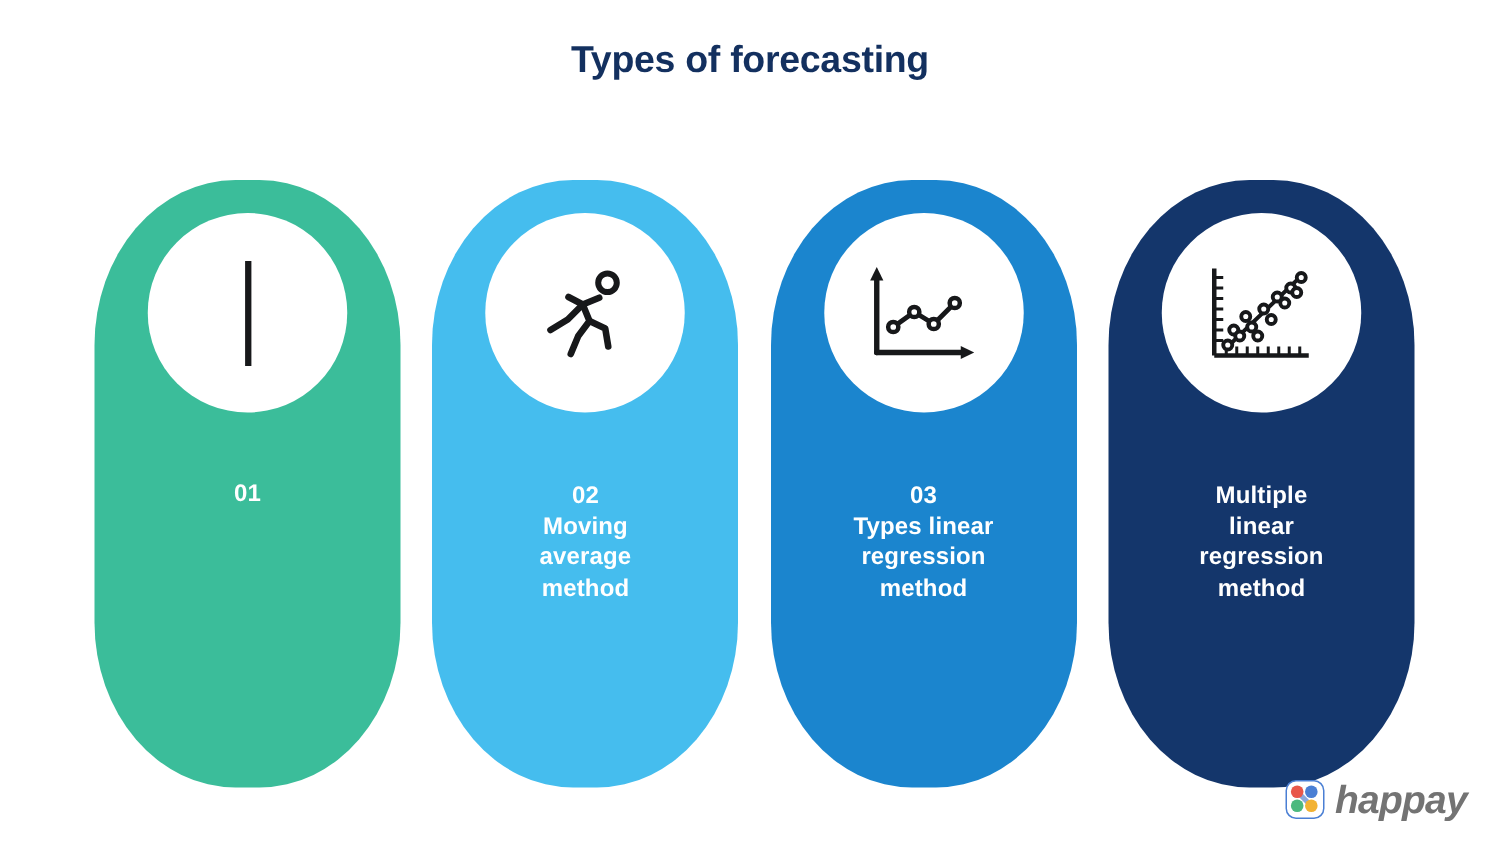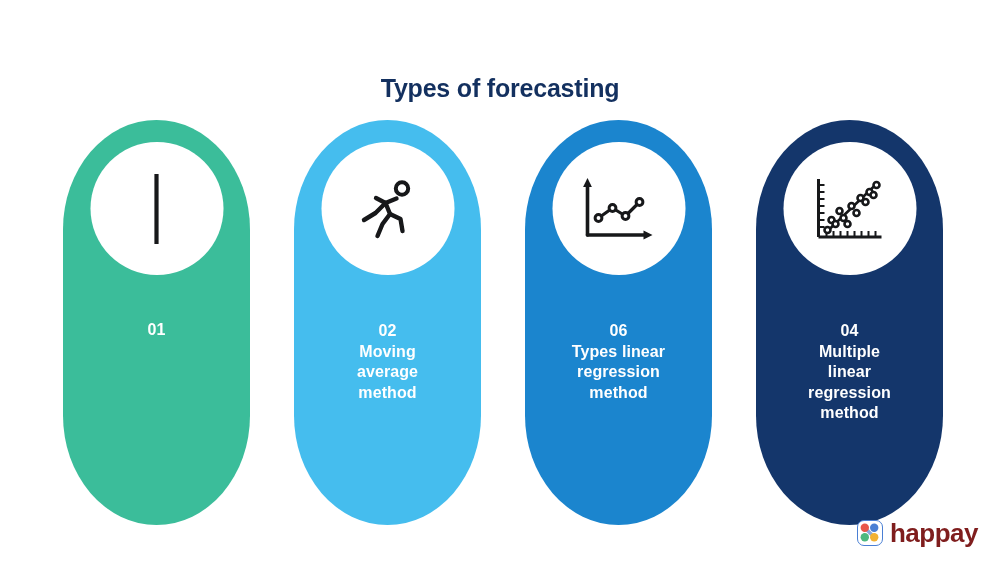--- a/index.html
+++ b/index.html
@@ -18,35 +18,34 @@
   #page-title {
     position: absolute;
     top: 26px;
     left: 0;
     width: 1000px;
     text-align: center;
     font-size: 25px;
     font-weight: bold;
     color: #13305f;
     letter-spacing: -0.2px;
-    margin-top: 48px;
   }
 
   #cards {
     position: absolute;
     top: 120px;
     left: 63px;
     width: 880px;
     height: 405px;
     display: flex;
     justify-content: space-between;
   }
 
   .card {
-    width: 187px;
+    width: 204px;
     height: 405px;
     border-radius: 94px / 110px;
     position: relative;
     box-sizing: border-box;
   }
 
   .card-circle {
     position: absolute;
     top: 22px;
     left: 50%;
@@ -169,21 +168,21 @@
           <g fill="#ffffff" stroke="#17181a" stroke-width="3">
             <circle cx="19" cy="45" r="3.4"></circle>
             <circle cx="33" cy="35" r="3.4"></circle>
             <circle cx="46" cy="43" r="3.4"></circle>
             <circle cx="60" cy="29" r="3.4"></circle>
           </g>
         </svg>
       </span>
     </div>
     <div class="card-text">
-      <span class="card-number" data-bind="cards.2.number">06</span>
+      <span class="card-number" data-bind="cards.2.number">03</span>
       <span class="card-label" data-bind="cards.2.label">Types linear
 regression
 method</span>
     </div>
   </div>
 
   <div class="card card-4" style="background: rgb(20, 54, 107);">
     <div class="card-circle">
       <span>
         <svg width="80" height="72" viewBox="0 0 80 72">
@@ -221,34 +220,33 @@
             <circle cx="51" cy="25" r="3"></circle>
             <circle cx="56" cy="29" r="3"></circle>
             <circle cx="60" cy="19" r="3"></circle>
             <circle cx="64" cy="22" r="3"></circle>
             <circle cx="67" cy="12" r="3"></circle>
           </g>
         </svg>
       </span>
     </div>
     <div class="card-text">
-      <span class="card-number" data-bind="cards.3.number">04</span>
       <span class="card-label" data-bind="cards.3.label">Multiple
 linear
 regression
 method</span>
     </div>
   </div>
 
 </div>
 
 <div id="brand">
   <div id="brand-mark" style="border-color: rgb(74, 127, 212);">
     <svg width="23" height="23" viewBox="0 0 23 23" style="position:absolute;top:0;left:0;">
       <line x1="7" y1="7" x2="16" y2="16" stroke="#8aa8dd" stroke-width="3.4" stroke-linecap="round"></line>
       <circle cx="6.8" cy="6.8" r="4.2" fill="#e8574a"></circle>
       <circle cx="16.2" cy="6.8" r="4.2" fill="#4a7fd4"></circle>
       <circle cx="6.8" cy="16.2" r="4.2" fill="#4cb97f"></circle>
       <circle cx="16.2" cy="16.2" r="4.2" fill="#f2b233"></circle>
     </svg>
   </div>
-  <div id="brand-name" data-bind="brand.name" style="color: #7f1d1d;">happay</div>
+  <div id="brand-name" data-bind="brand.name" style="color: #737373; font-style: italic;">happay</div>
 </div>
 
 </body></html>

